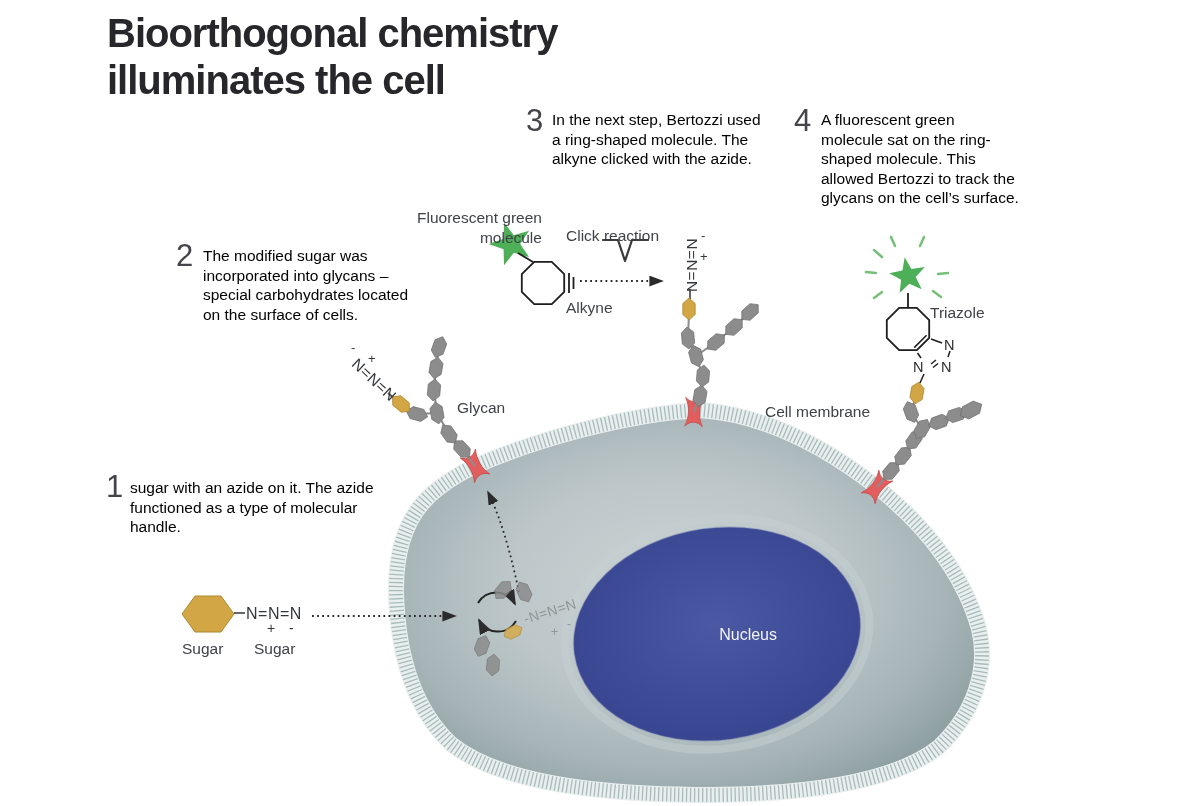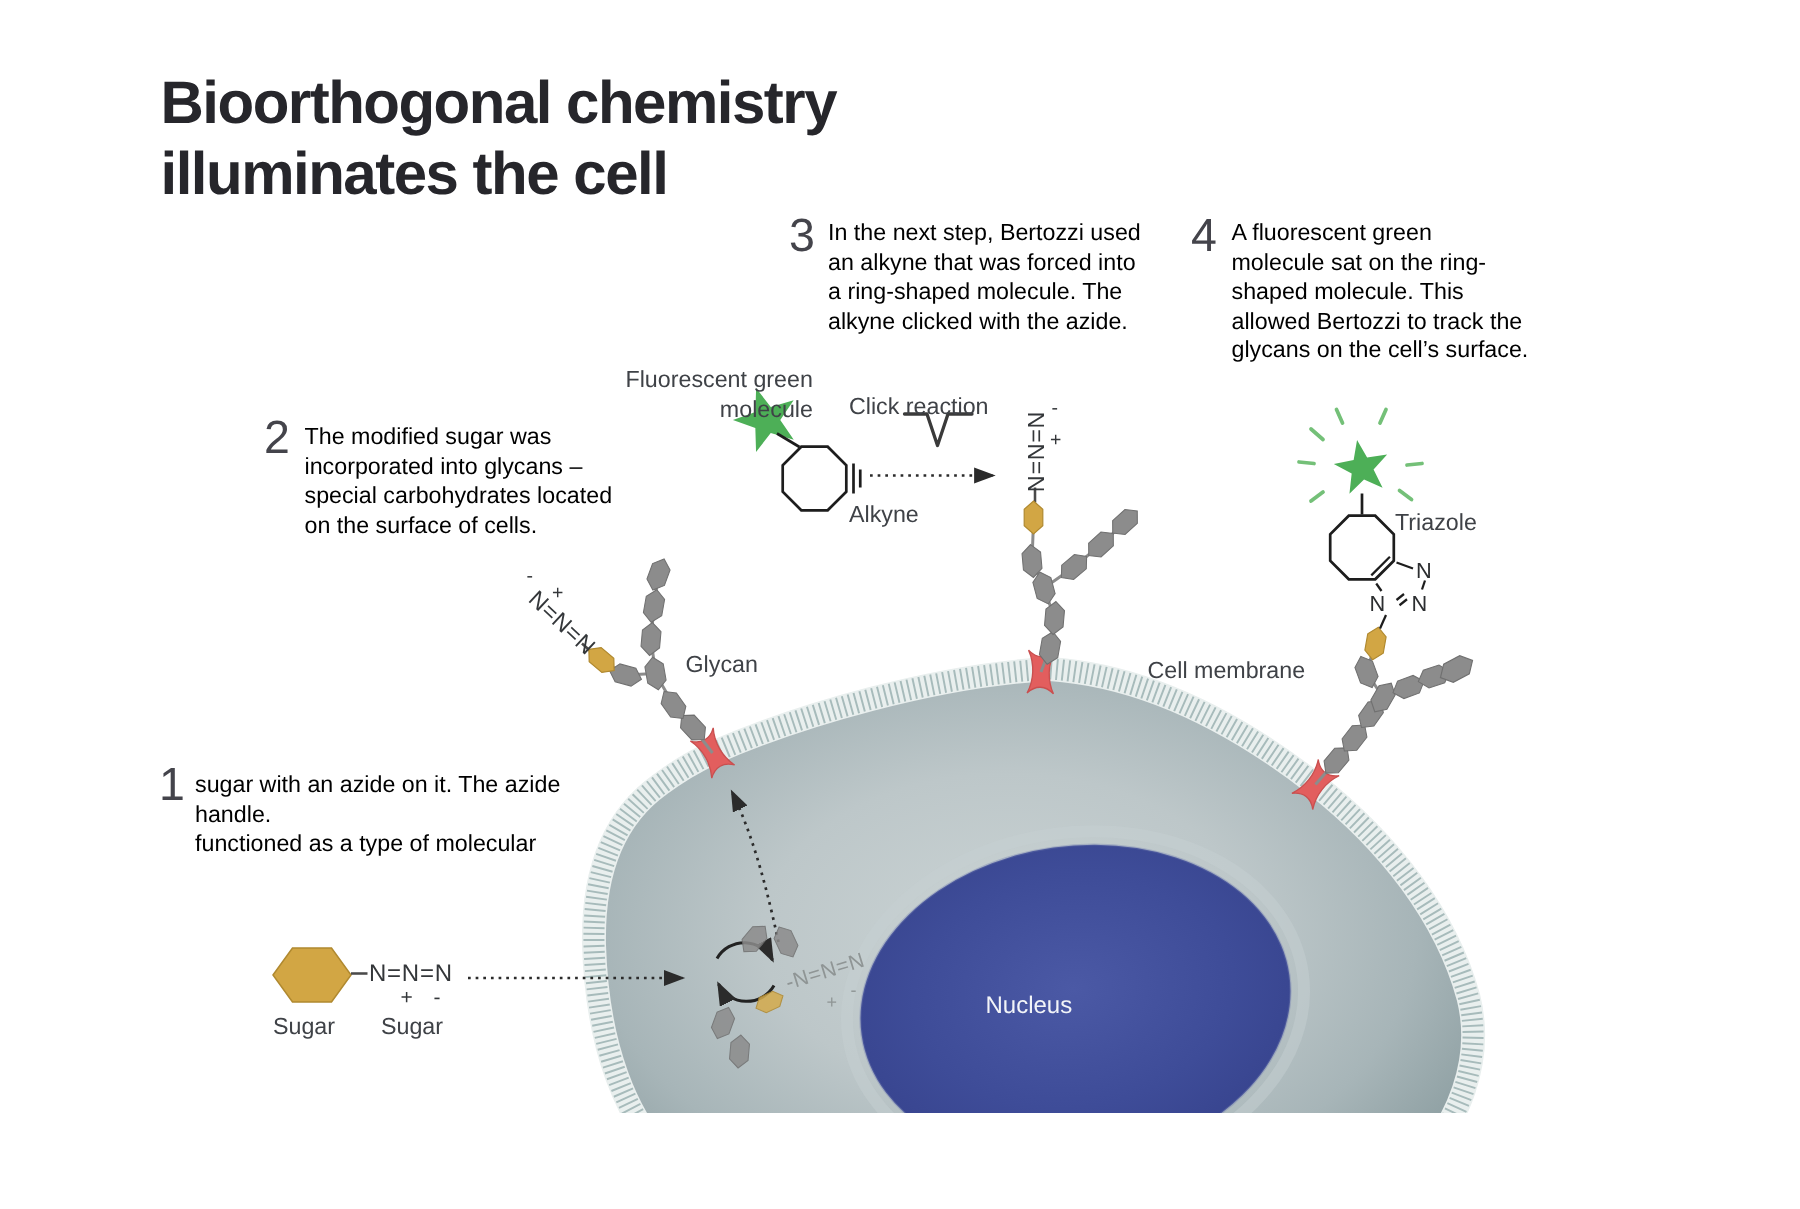--- a/index.html
+++ b/index.html
@@ -1,17 +1,17 @@
 <!DOCTYPE html>
 <html><head>
 <meta charset="utf-8">
 <style>
   html,body{margin:0;padding:0;background:#fff;}
-  #stage{position:relative;width:1200px;height:706px;background:#ffffff;overflow:hidden;
-         font-family:"Liberation Sans","DejaVu Sans",sans-serif;color:#3f4247;margin-top:36px;}
+  #stage{position:relative;width:1200px;height:806px;background:#ffffff;overflow:hidden;
+         font-family:"Liberation Sans","DejaVu Sans",sans-serif;color:#3f4247;}
   #art{position:absolute;left:0;top:0;}
   .abs{position:absolute;}
   .title{font-size:40px;font-weight:bold;letter-spacing:-1px;line-height:47px;color:#26262b;white-space:nowrap;}
   .step-num{font-size:31px;color:#44444b;line-height:1;}
   .step-line{font-size:15.5px;line-height:19.5px;color:#000000;white-space:nowrap;}
   .label{font-size:15.5px;line-height:19.5px;color:#3f4247;white-space:nowrap;text-align:right;}
   .formula{font-size:15.5px;letter-spacing:.5px;color:#34373a;white-space:nowrap;}
   .charge{font-size:13px;color:#34373a;}
   .atom{font-size:14.5px;color:#2c2e30;white-space:nowrap;}
   .white{color:#f2f4f8;}
@@ -157,36 +157,35 @@
   </svg>
 
   <div class="abs title" style="left:107px;top:10px;">
     <div>Bioorthogonal chemistry</div>
     <div>illuminates the cell</div>
   </div>
 
   <div class="abs step-num" style="left:106px;top:471px;">1</div>
   <div class="abs" style="left:130px;top:478px;">
     <div class="step-line">sugar with an azide on it. The azide</div>
+    <div class="step-line">functioned as a type of molecular</div>
     <div class="step-line">handle.</div>
-    <div class="step-line">functioned as a type of molecular</div>
   </div>
 
   <div class="abs step-num" style="left:176px;top:240px;">2</div>
   <div class="abs" style="left:203px;top:246px;">
     <div class="step-line">The modified sugar was</div>
     <div class="step-line">incorporated into glycans –</div>
     <div class="step-line">special carbohydrates located</div>
     <div class="step-line">on the surface of cells.</div>
   </div>
 
   <div class="abs step-num" style="left:526px;top:105px;">3</div>
   <div class="abs" style="left:552px;top:110px;">
     <div class="step-line">In the next step, Bertozzi used</div>
-    <div class="step-line">an alkyne that was forced into</div>
     <div class="step-line">a ring-shaped molecule. The</div>
     <div class="step-line">alkyne clicked with the azide.</div>
   </div>
 
   <div class="abs step-num" style="left:794px;top:105px;">4</div>
   <div class="abs" style="left:821px;top:110px;">
     <div class="step-line">A fluorescent green</div>
     <div class="step-line">molecule sat on the ring-</div>
     <div class="step-line">shaped molecule. This</div>
     <div class="step-line">allowed Bertozzi to track the</div>
@@ -195,21 +194,21 @@
 
   <div class="abs label" style="left:417px;top:208px;">
     <div>Fluorescent green</div>
     <div>molecule</div>
   </div>
   <div class="abs label" style="left:566px;top:226px;">Click reaction</div>
   <div class="abs label" style="left:566px;top:298px;">Alkyne</div>
   <div class="abs label" style="left:457px;top:398px;">Glycan</div>
   <div class="abs label" style="left:765px;top:402px;">Cell membrane</div>
   <div class="abs label" style="left:930px;top:303px;">Triazole</div>
-  <div class="abs label white" style="left:657px;top:625px;width:120px;text-align:left;font-size:16px;">Nucleus</div>
+  <div class="abs label white" style="left:657px;top:625px;width:120px;text-align:right;font-size:16px;">Nucleus</div>
   <div class="abs label" style="left:182px;top:639px;">Sugar</div>
   <div class="abs label" style="left:254px;top:639px;">Sugar</div>
 
   <div class="abs formula" style="left:246px;top:605px;font-size:16px;">N=N=N</div>
   <div class="abs charge" style="left:267px;top:620px;font-size:14px;">+</div>
   <div class="abs charge" style="left:289px;top:620px;font-size:14px;">-</div>
 
   <div class="abs formula" style="left:663px;top:256px;width:58px;text-align:center;transform:rotate(-90deg);">N=N=N</div>
   <div class="abs charge" style="left:701px;top:228px;">-</div>
   <div class="abs charge" style="left:700px;top:249px;">+</div>

